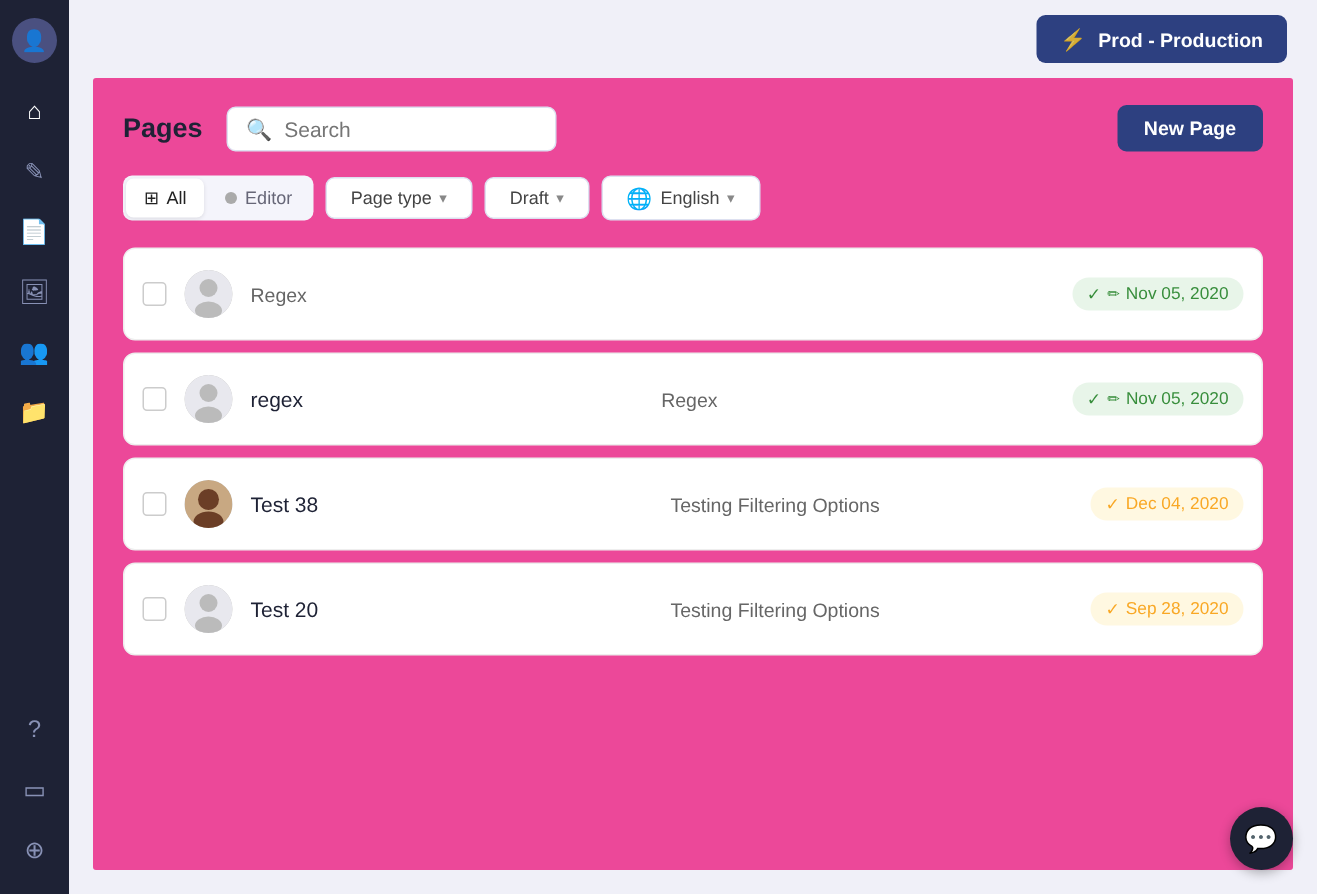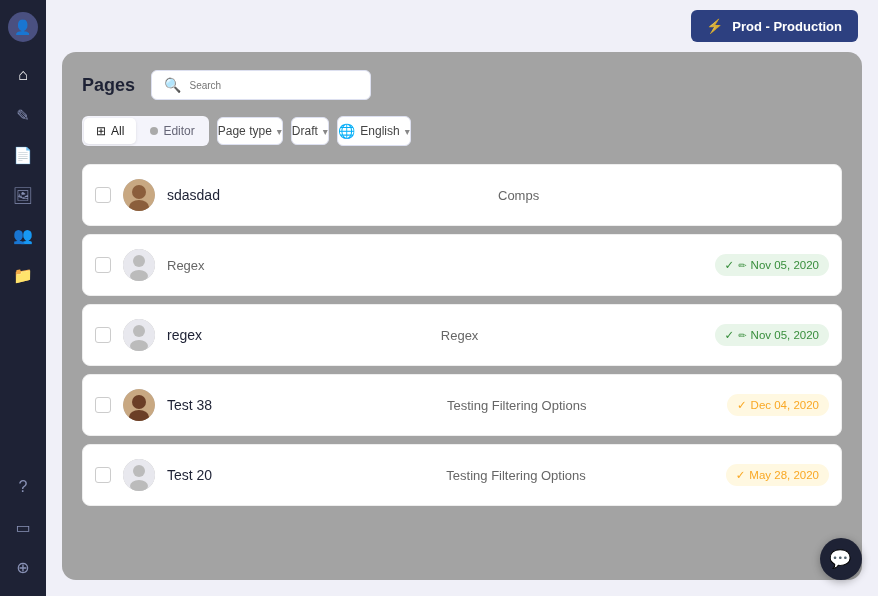--- a/index.html
+++ b/index.html
@@ -65,23 +65,23 @@
       gap: 8px;
     }
     .prod-button .prod-icon {
       font-size: 14px;
       opacity: 0.8;
     }
 
     
     .content {
       flex: 1;
-      background: #a3a3a3;
+      background: #ec4899;
       margin: 0 16px 16px 16px;
-      border-radius: 14px;
+      border-radius: 2px;
       padding: 18px 20px;
       overflow-y: auto;
     }
 
     
     .pages-header {
       display: flex;
       align-items: center;
       justify-content: space-between;
       margin-bottom: 16px;
@@ -102,21 +102,21 @@
       width: 220px;
     }
     .search-icon-svg {
       color: #aaa;
       margin-right: 8px;
       font-size: 14px;
     }
     .search-input {
       border: none;
       outline: none;
-      font-size: 10px;
+      font-size: 14px;
       color: #555;
       width: 100%;
       background: transparent;
     }
     .new-page-button {
       background: #2d4080;
       color: #fff;
       border: none;
       border-radius: 6px;
       padding: 8px 18px;
@@ -163,21 +163,21 @@
       border-radius: 50%;
       display: inline-block;
     }
     .dot-orange { background: #f5a623; }
     .dot-gray { background: #aaa; }
     .dot-green { background: #4caf50; }
 
     .dropdown-btn {
       border: 1.5px solid #dde0f0;
       background: #fff;
-      padding: 6px 0;
+      padding: 6px 16px;
       border-radius: 6px;
       font-size: 12px;
       font-weight: 500;
       color: #444;
       cursor: pointer;
       display: flex;
       align-items: center;
       gap: 5px;
     }
     .chevron { font-size: 10px; color: #888; }
@@ -299,20 +299,21 @@
   <div class="content">
 
     <div class="pages-header">
       <div class="pages-title-row">
         <span class="pages-title">Pages</span>
         <div class="search-wrapper">
           <span class="search-icon-svg">🔍</span>
           <input class="search-input" type="text" placeholder="Search" style="">
         </div>
       </div>
+      <button class="new-page-button">New Page</button>
     </div>
 
     <div class="filter-bar">
       <div class="filter-group">
         <button class="filter-btn active">
           <span style="font-size:12px;">⊞</span>
           <span>All</span>
         </button>
         <button class="filter-btn">
           <span class="filter-dot dot-gray"></span>
@@ -331,33 +332,20 @@
       </button>
 
       <button class="dropdown-btn">
         <span class="globe-icon">🌐</span>
         <span>English</span>
         <span class="chevron">▾</span>
       </button>
     </div>
 
     <div id="pages-list">
-    <div class="page-row">
-    <div class="row-checkbox"></div>
-    <div class="row-avatar">
-            <svg viewBox="0 0 32 32" width="32" height="32">
-              <circle cx="16" cy="16" r="16" fill="#c8a882"></circle>
-              <circle cx="16" cy="13" r="7" fill="#8B5E3C"></circle>
-              <ellipse cx="16" cy="28" rx="10" ry="7" fill="#8B5E3C"></ellipse>
-            </svg>
-          </div>
-    <div class="row-name">sdasdad</div>
-    <div class="row-type">Comps</div>
-    <div class="row-status"></div>
-  </div>
         <div class="page-row">
     <div class="row-checkbox"></div>
     <div class="row-avatar">
             <svg viewBox="0 0 32 32" width="32" height="32">
               <circle cx="16" cy="16" r="16" fill="#e8e8ee"></circle>
               <circle cx="16" cy="12" r="6" fill="#bbb"></circle>
               <ellipse cx="16" cy="27" rx="9" ry="6" fill="#bbb"></ellipse>
             </svg>
           </div>
     <div class="row-type">Regex</div>
@@ -413,21 +401,21 @@
               <circle cx="16" cy="16" r="16" fill="#e8e8ee"></circle>
               <circle cx="16" cy="12" r="6" fill="#bbb"></circle>
               <ellipse cx="16" cy="27" rx="9" ry="6" fill="#bbb"></ellipse>
             </svg>
           </div>
     <div class="row-name">Test 20</div>
     <div class="row-type">Testing Filtering Options</div>
     <div class="row-status">
             <span class="status-date-yellow">
       <span>✓</span>
-      <span>May 28, 2020</span>
+      <span>Sep 28, 2020</span>
     </span>
           </div>
   </div>
       </div>
 
   </div>
 </div>
 
 <div class="chat-bubble">💬</div>
 

